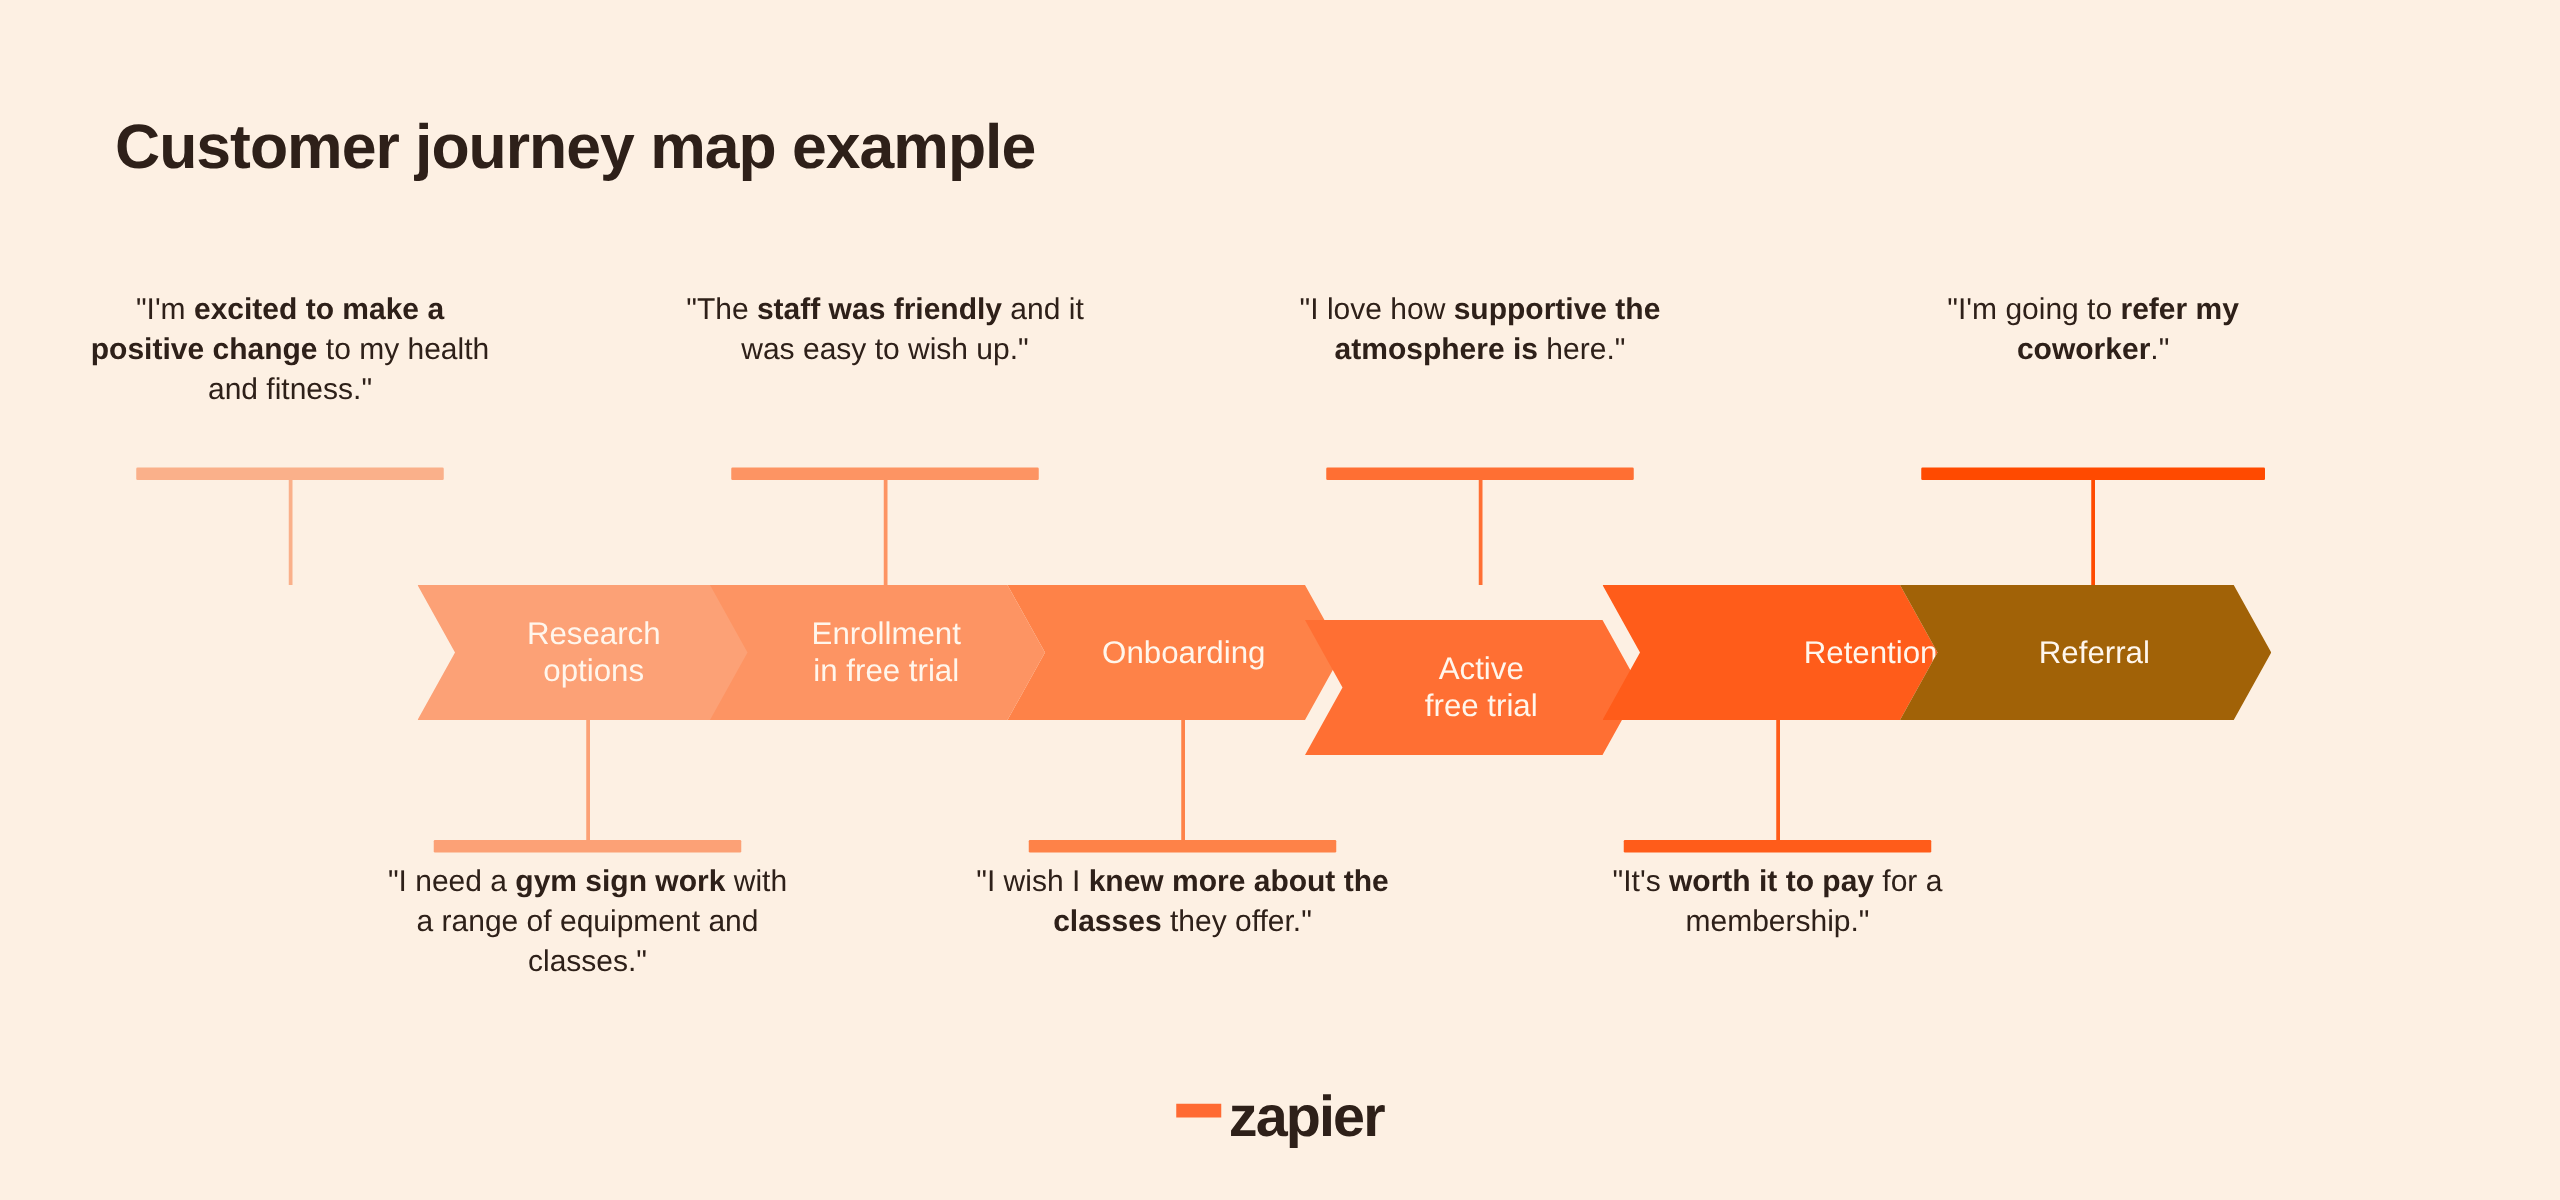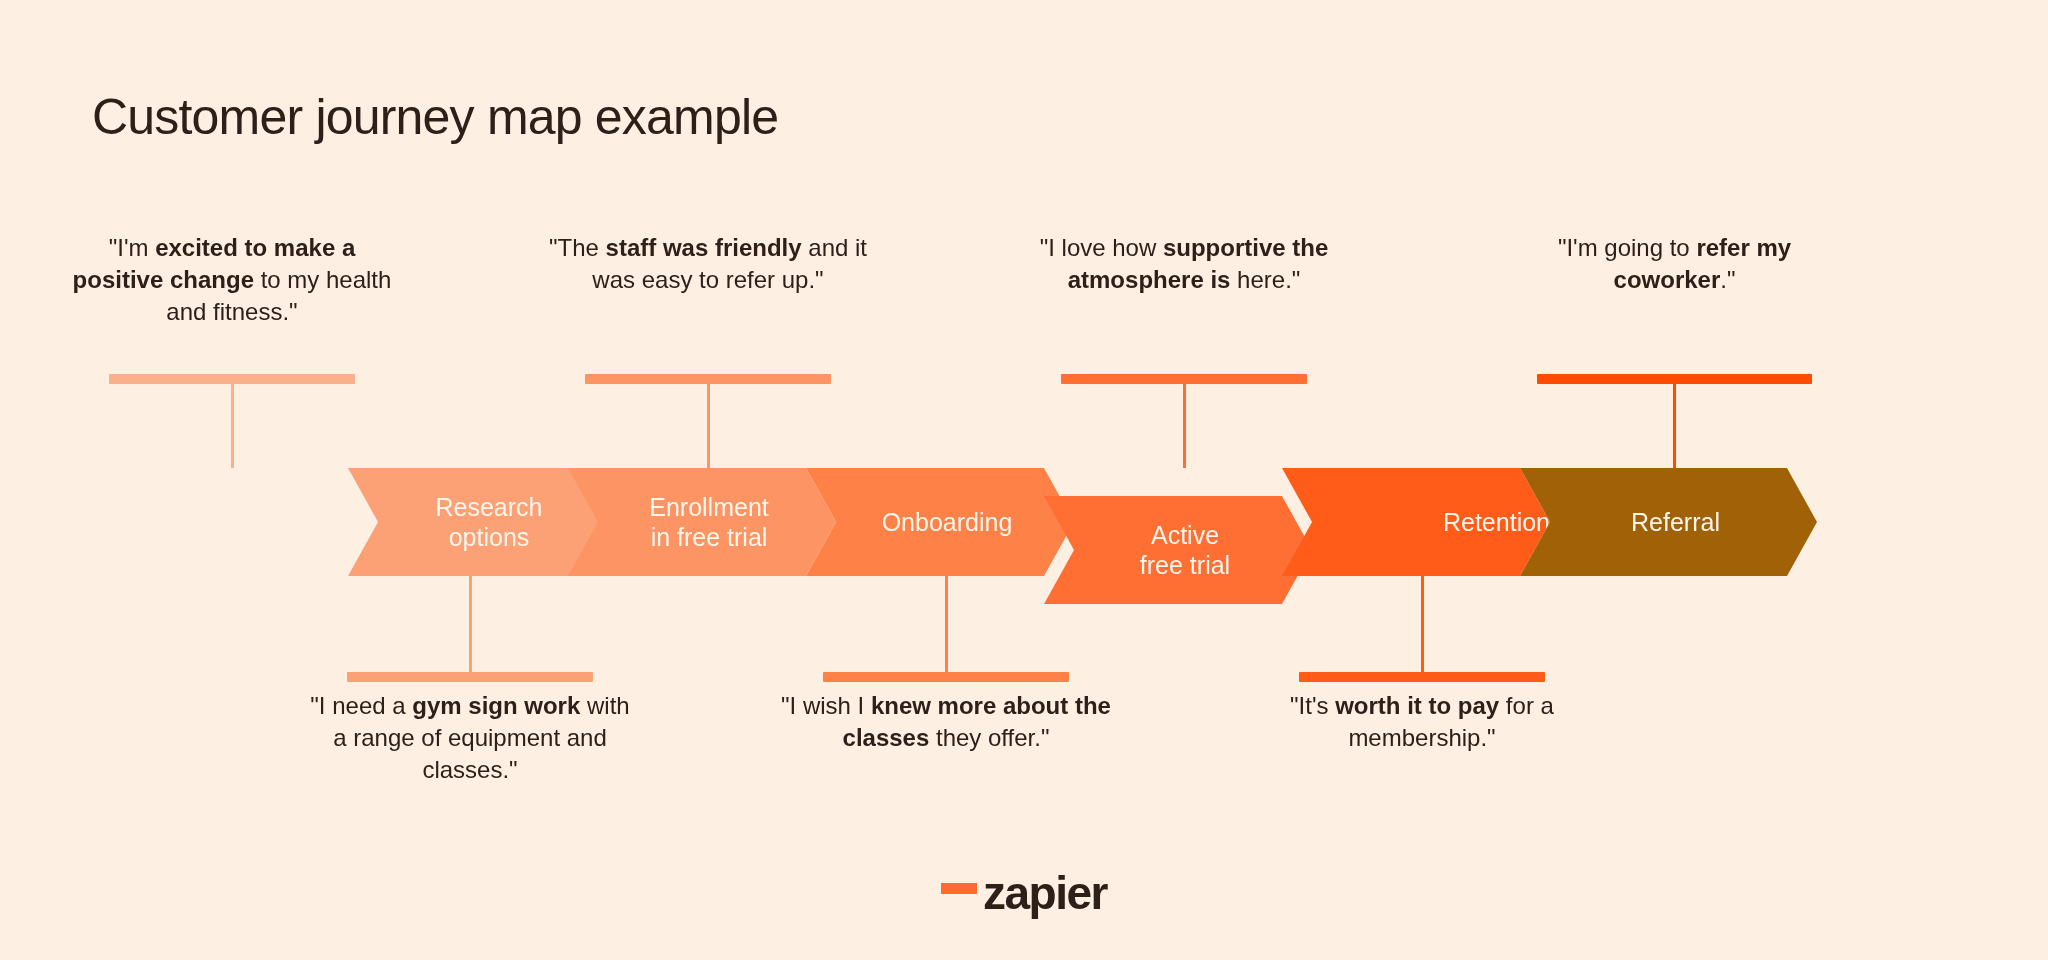--- a/index.html
+++ b/index.html
@@ -9,21 +9,21 @@
     font-family:"Liberation Sans", sans-serif;
     color:#2E2019;
     overflow:hidden;
     position:relative;
   }
 
   #title {
     position:absolute;
     left:92px; top:88px;
     font-size:50px;
-    font-weight:normal;
+    font-weight:bold;
     letter-spacing:-0.8px;
     color:#2E2019;
   }
 
   
   .quote {
     position:absolute;
     font-size:24px;
     line-height:1.33;
     color:#2E2019;
@@ -97,42 +97,42 @@
     line-height:0.95;
   }
 </style>
 </head>
 <body>
 
 <div id="title">Customer journey map example</div>
 
 <div id="quotes-top">
     <div class="quote quote-top" style="width: 330px; left: 67px; top: 232px;"><span>"I'm </span><b>excited to make a positive change</b><span> to my health and fitness."</span></div>
-    <div class="quote quote-top" style="width: 330px; left: 543px; top: 232px;"><span>"The </span><b>staff was friendly</b><span> and it was easy to refer up."</span></div>
+    <div class="quote quote-top" style="width: 330px; left: 543px; top: 232px;"><span>"The </span><b>staff was friendly</b><span> and it was easy to wish up."</span></div>
     <div class="quote quote-top" style="width: 330px; left: 1019px; top: 232px;"><span>"I love how </span><b>supportive the atmosphere is</b><span> here."</span></div>
     <div class="quote quote-top" style="width: 330px; left: 1509.5px; top: 232px;"><span>"I'm going to </span><b>refer my coworker</b><span>."</span></div>
   </div>
 <div id="connectors">
     <div class="conn-bar" style="width: 246px; left: 109px; top: 374px; background: rgb(250, 176, 138);"></div>
     <div class="conn-stem" style="left: 230.5px; top: 384px; height: 84px; background: rgb(250, 176, 138);"></div>
     <div class="conn-bar" style="width: 246px; left: 347px; top: 672px; background: rgb(252, 161, 118);"></div>
     <div class="conn-stem" style="left: 468.5px; top: 576px; height: 96px; background: rgb(252, 161, 118);"></div>
     <div class="conn-bar" style="width: 246px; left: 585px; top: 374px; background: rgb(253, 148, 99);"></div>
     <div class="conn-stem" style="left: 706.5px; top: 384px; height: 84px; background: rgb(253, 148, 99);"></div>
     <div class="conn-bar" style="width: 246px; left: 823px; top: 672px; background: rgb(254, 130, 72);"></div>
     <div class="conn-stem" style="left: 944.5px; top: 576px; height: 96px; background: rgb(254, 130, 72);"></div>
     <div class="conn-bar" style="width: 246px; left: 1061px; top: 374px; background: rgb(255, 111, 51);"></div>
     <div class="conn-stem" style="left: 1182.5px; top: 384px; height: 84px; background: rgb(255, 111, 51);"></div>
     <div class="conn-bar" style="width: 246px; left: 1299px; top: 672px; background: rgb(255, 92, 26);"></div>
     <div class="conn-stem" style="left: 1420.5px; top: 576px; height: 96px; background: rgb(255, 92, 26);"></div>
     <div class="conn-bar" style="width: 275px; left: 1537px; top: 374px; background: rgb(255, 74, 0);"></div>
     <div class="conn-stem" style="left: 1673px; top: 384px; height: 84px; background: rgb(255, 74, 0);"></div>
   </div>
 <div id="band">
-    <div class="chev" style="left: 256px; width: 268px; background: rgb(252, 161, 118);">
+    <div class="chev" style="left: 242px; width: 268px; background: rgb(252, 161, 118);">
       <div class="chev-label">Research
 options</div>
     </div>
     <div class="chev" style="left: 714px; width: 268px; background: rgb(254, 130, 72);">
       <div class="chev-label">Onboarding</div>
     </div>
     <div class="chev" style="left: 476px; width: 268px; background: rgb(253, 148, 99);">
       <div class="chev-label">Enrollment
 in free trial</div>
     </div>

